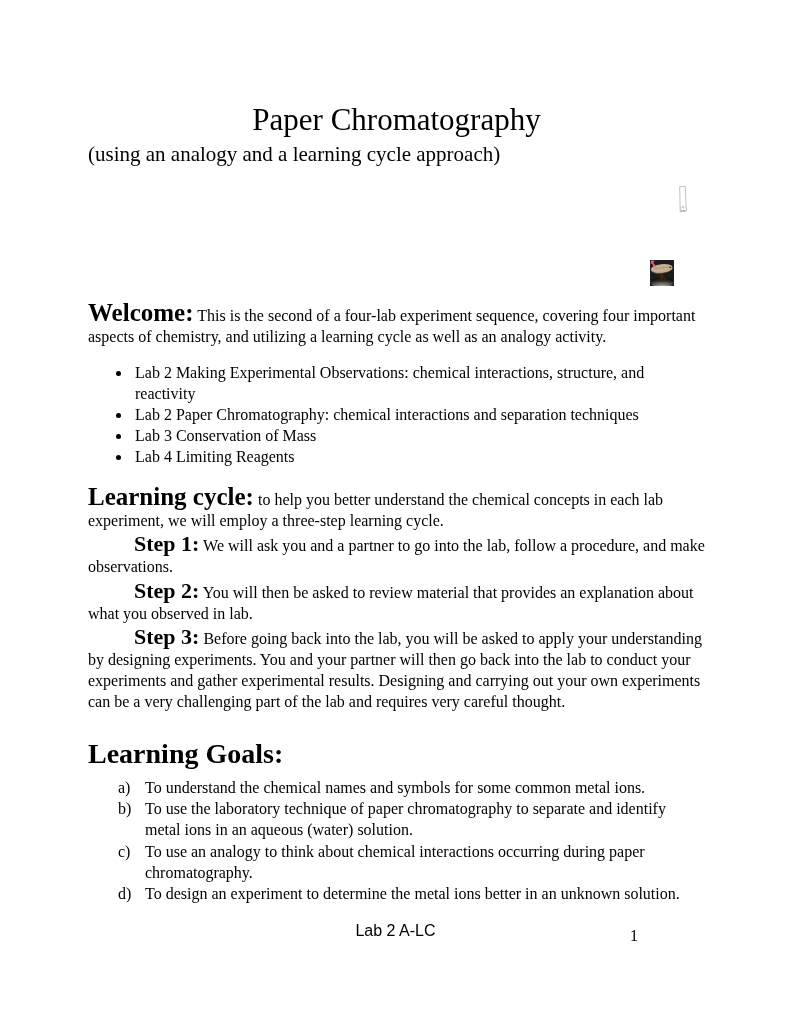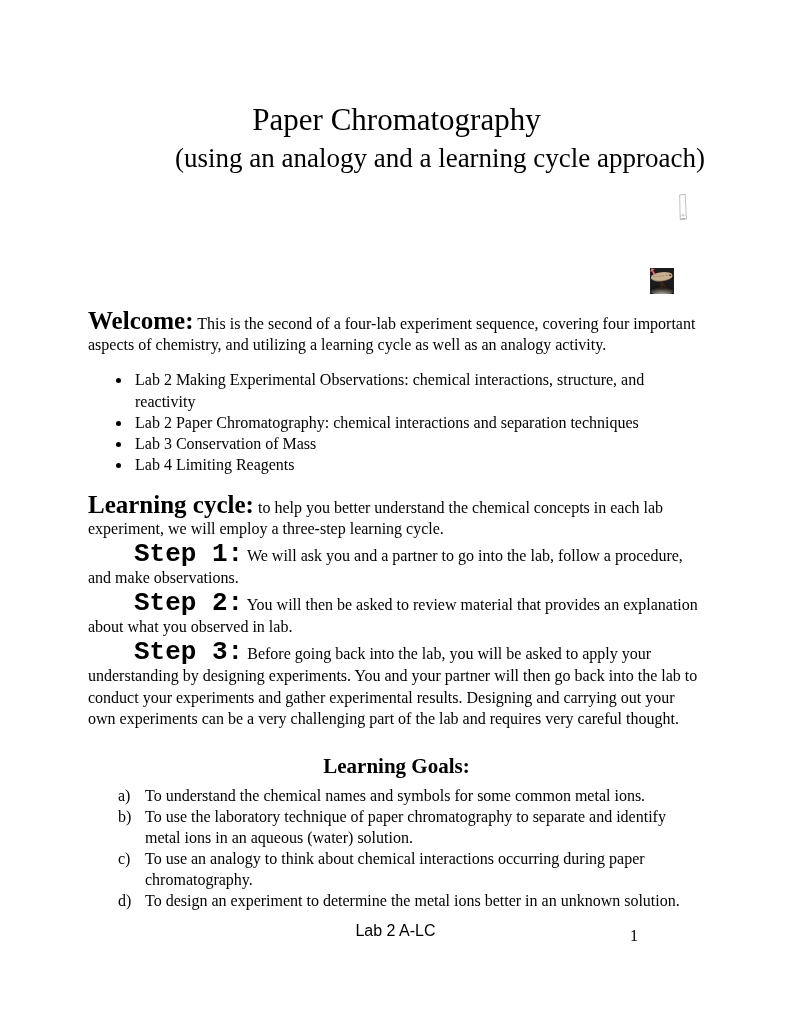--- a/index.html
+++ b/index.html
@@ -18,65 +18,63 @@
     overflow: hidden;
   }
   .doc-title {
     font-size: 31px;
     font-weight: normal;
     text-align: center;
     margin: 0;
     line-height: 1.15;
   }
   .doc-subtitle {
-    font-size: 27px;
-    text-align: right;
+    font-size: 21px;
+    text-align: left;
     margin-top: 3px;
   }
   .figures {
     display: flex;
     justify-content: center;
     align-items: flex-end;
     gap: 46px;
     margin: 18px 0 14px 0;
     height: 100px;
     flex-direction: column;
   }
   .para { margin: 0; }
   .bighead {
     font-size: 25px;
     font-weight: bold;
     line-height: 1;
     text-align: center;
   }
   .stephead {
-    font-size: 26px;
+    font-size: 22px;
     font-weight: bold;
     line-height: 1;
-    font-family: Liberation Mono, monospace;
   }
   ul.labs {
     list-style: disc;
     margin: 14px 0 0 0;
     padding-left: 44px;
   }
   ul.labs li {
     padding-left: 3px;
     margin: 0;
   }
   .section { margin-top: 17px; }
   .step {
     margin: 2px 0 0 0;
     text-indent: 46px;
   }
   .goals-head {
-    font-size: 21px;
+    font-size: 28px;
     font-weight: bold;
     margin: 24px 0 4px 0;
-    text-align: center;
   }
   .goal {
     display: flex;
     padding-left: 30px;
     margin: 0;
   }
   .goal .marker {
     flex: none;
     width: 27px;
   }

